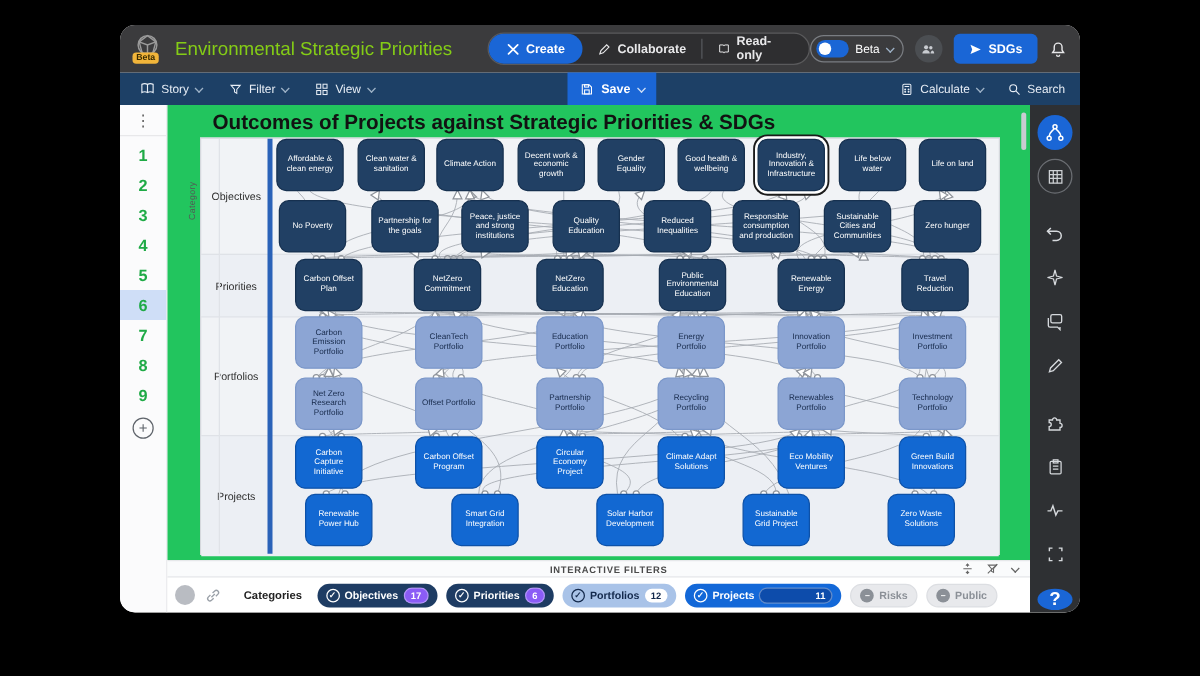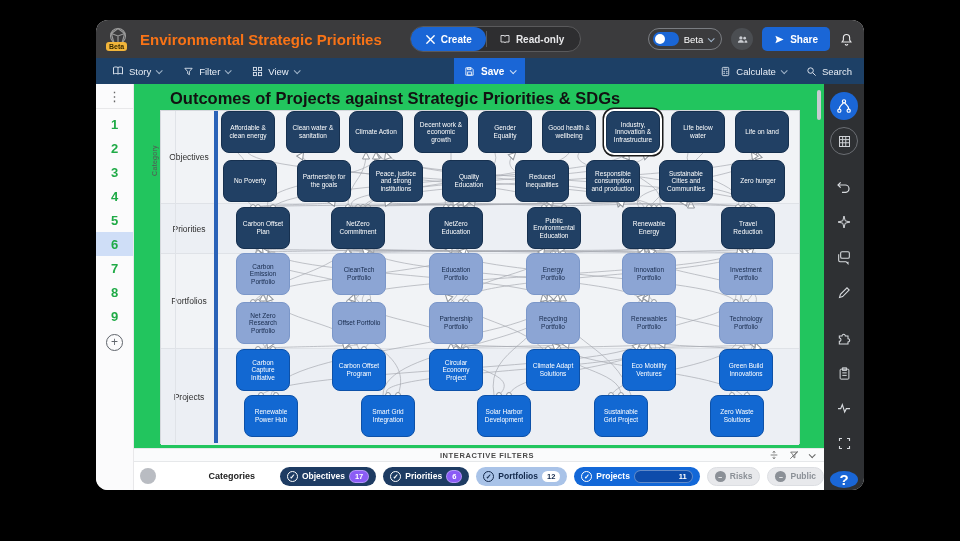--- a/index.html
+++ b/index.html
@@ -4,21 +4,21 @@
 <style>
   * { margin:0; padding:0; box-sizing:border-box; }
   html,body { width:960px; height:541px; background:#000; font-family:"Liberation Sans", sans-serif; overflow:hidden; }
   .window { position:absolute; left:96px; top:20px; width:768px; height:470px; background:#fff; border-radius:12px; overflow:hidden; box-shadow:0 10px 30px rgba(0,0,0,.6); display:flex; flex-direction:column; }
 
   
   .topbar { height:38px; background:#3b3b3d; display:flex; align-items:center; padding:0 10px; flex:0 0 auto; position:relative; }
   .logo-wrap { position:relative; width:26px; height:30px; flex:0 0 auto; }
   .logo-wrap svg { position:absolute; left:2px; top:2px; }
   .beta-badge { position:absolute; left:0; top:18px; background:#f2b53a; color:#3a2b00; font-size:7px; font-weight:bold; padding:1px 3px; border-radius:3px; }
-  .app-title { color:#f97316; font-size:15px; font-weight:bold; margin-left:8px; white-space:nowrap; }
+  .app-title { color:#84cc16; font-size:15px; font-weight:normal; margin-left:8px; white-space:nowrap; }
   .seg-group { display:flex; align-items:center; background:#2e2e30; border:1px solid #5a5a5c; border-radius:15px; height:26px; margin-left:28px; padding-right:4px; }
   .seg-create { display:flex; align-items:center; gap:5px; background:#1a66d6; color:#fff; border-radius:13px; height:24px; padding:0 14px; font-size:10px; font-weight:bold; cursor:pointer; }
   .seg-item { display:flex; align-items:center; gap:5px; color:#e8e8ea; font-size:10px; font-weight:bold; padding:0 12px; height:24px; cursor:pointer; }
   .seg-div { width:1px; height:16px; background:#56585c; }
   .top-right { margin-left:auto; display:flex; align-items:center; gap:9px; }
   .beta-toggle { display:flex; align-items:center; gap:5px; border:1px solid #7a7d82; border-radius:12px; height:22px; padding:0 8px 0 4px; color:#fff; font-size:9.5px; cursor:pointer; }
   .toggle-track { width:26px; height:14px; background:#1a66d6; border-radius:7px; position:relative; }
   .toggle-knob { position:absolute; left:2px; top:2px; width:10px; height:10px; border-radius:50%; background:#fff; }
   .people-circ { width:22px; height:22px; border-radius:50%; background:#4b4e52; display:flex; align-items:center; justify-content:center; cursor:pointer; }
   .share-btn { display:flex; align-items:center; gap:5px; background:#1a66d6; color:#fff; border-radius:5px; height:24px; padding:0 12px; font-size:10px; font-weight:bold; cursor:pointer; }
@@ -62,21 +62,21 @@
   .t-objective,.t-priority { background:#214064; color:#fff; border:1px solid #16304f; }
   .t-portfolio { background:#8ca5d4; color:#16294a; border:1px solid #7b97c9; }
   .t-project { background:#1268d2; color:#fff; border:1px solid #0d51a8; }
   .node.selected { box-shadow:0 0 0 2px #fff, 0 0 0 3.5px #1b1b1b; z-index:3; }
 
   
   .filters-header { height:14px; background:#fafbfc; border-top:1px solid #e6e8ea; border-bottom:1px solid #e6e8ea; display:flex; align-items:center; position:relative; flex:0 0 auto; }
   .filters-title { position:absolute; left:16px; right:0; text-align:center; font-size:7.5px; font-weight:bold; color:#4a4a4a; letter-spacing:.6px; }
   .fh-icons { margin-left:auto; display:flex; align-items:center; gap:10px; padding-right:10px; z-index:1; }
   .fh-icons .chev { border-color:#666; }
-  .chips-bar { height:28px; background:#fff; display:flex; align-items:center; padding-left:6px; gap:21px; flex:0 0 auto; }
+  .chips-bar { height:28px; background:#fff; display:flex; align-items:center; padding-left:6px; gap:8px; flex:0 0 auto; }
   .gray-dot { width:16px; height:16px; border-radius:50%; background:#b9bcc2; flex:0 0 auto; cursor:pointer; }
   .cats-label { font-size:9px; font-weight:bold; color:#222; margin:0 4px 0 10px; }
   .chip { display:flex; align-items:center; gap:4px; height:19px; border-radius:10px; padding:0 7px; font-size:8.5px; font-weight:bold; cursor:pointer; flex:0 0 auto; }
   .chip-navy { background:#1e3c63; color:#fff; }
   .chip-lightblue { background:#a9c3e8; color:#13294c; }
   .chip-blue { background:#1368d8; color:#fff; }
   .chip-gray { background:#e8e9ec; color:#8b9097; border:1px solid #dcdee2; }
   .chip-ic { width:11px; height:11px; border-radius:50%; display:flex; align-items:center; justify-content:center; font-size:7px; line-height:1; }
   .chip-navy .chip-ic.ck,.chip-blue .chip-ic.ck { border:1px solid #fff; color:#fff; }
   .chip-lightblue .chip-ic.ck { border:1px solid #13294c; color:#13294c; }
@@ -112,20 +112,26 @@
     </div>
     <div class="app-title">Environmental Strategic Priorities</div>
 
     <div class="seg-group">
       <div class="seg-create">
         <svg class="ic" width="11" height="11" viewBox="0 0 24 24" fill="none" stroke="#fff" stroke-width="3" stroke-linecap="round">
             <path d="M4 4 L20 20 M20 4 L4 20"></path>
           </svg>
         <span>Create</span>
       </div>
+      <div class="seg-item">
+        <svg class="ic" width="11" height="11" viewBox="0 0 24 24" fill="none" stroke="#e8e8ea" stroke-width="2">
+            <path d="M4 20 L6 14 L16 4 L20 8 L10 18 Z"></path>
+          </svg>
+        <span>Collaborate</span>
+      </div>
       <div class="seg-div"></div>
       <div class="seg-item">
         <svg class="ic" width="12" height="12" viewBox="0 0 24 24" fill="none" stroke="#e8e8ea" stroke-width="1.8">
             <path d="M4 5 h6 a2 2 0 0 1 2 2 a2 2 0 0 1 2 -2 h6 v13 h-6 a2 2 0 0 0 -2 2 a2 2 0 0 0 -2 -2 h-6 z"></path>
           </svg>
         <span>Read-only</span>
       </div>
     </div>
 
     <div class="top-right">
@@ -141,21 +147,21 @@
             <circle cx="9" cy="9" r="3"></circle>
             <circle cx="16" cy="9.5" r="2.5"></circle>
             <path d="M3.5 18 c0-3 2.5-5 5.5-5 s5.5 2 5.5 5 z"></path>
             <path d="M15.5 18 c0-2 1-3.8 2.8-4.4 c1.6.5 2.7 2.2 2.7 4.4 z"></path>
           </svg>
       </div>
       <div class="share-btn">
         <svg class="ic" width="11" height="11" viewBox="0 0 24 24" fill="#fff">
             <path d="M3 20 L21 12 L3 4 L6 12 Z"></path>
           </svg>
-        <span>Share</span>
+        <span>SDGs</span>
       </div>
       <svg class="ic" width="15" height="15" viewBox="0 0 24 24" fill="none" stroke="#e8e8ea" stroke-width="1.8">
           <path d="M12 4 a5 5 0 0 1 5 5 v4 l2 3 H5 l2 -3 V9 a5 5 0 0 1 5 -5 z"></path>
           <path d="M10 19 a2 2 0 0 0 4 0"></path>
         </svg>
 
     </div>
   </div>
 
   <div class="toolbar">

